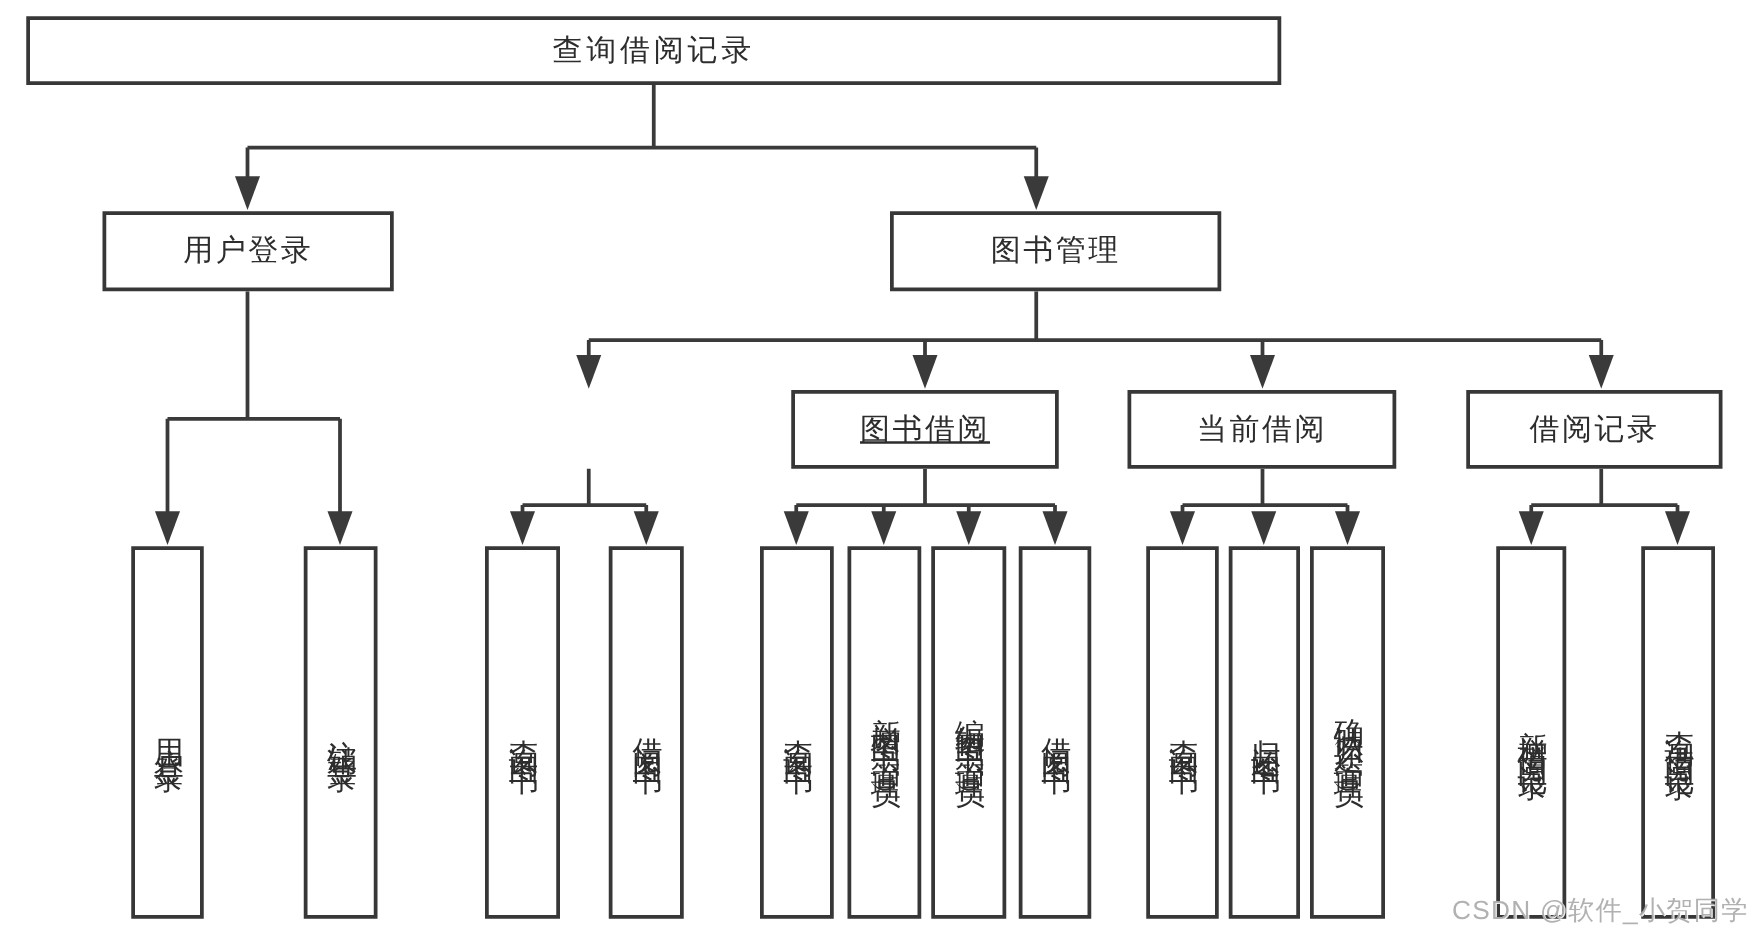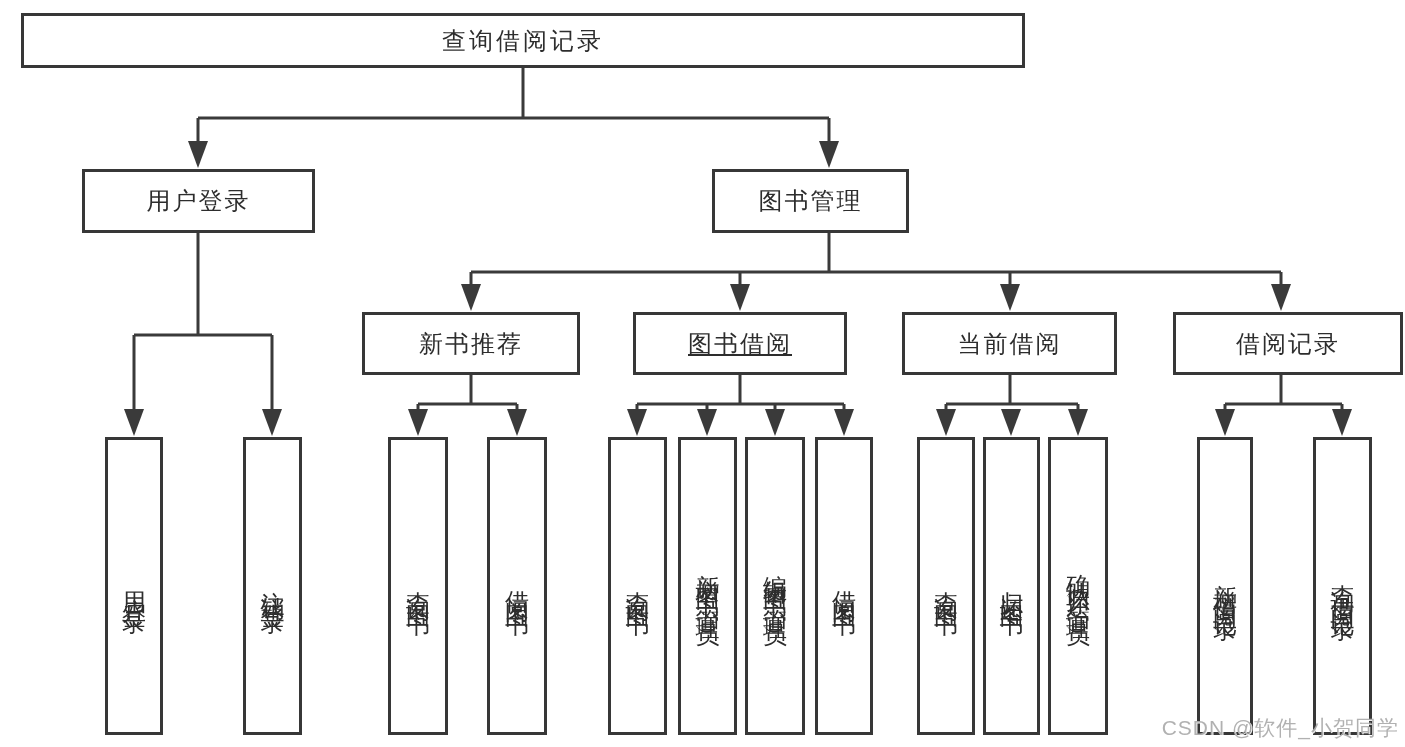--- a/index.html
+++ b/index.html
@@ -72,34 +72,31 @@
     </g>
   </svg>
 
   <div class="node title" style="left:21px;top:13px;width:1004px;height:55px;">
     <span>查询借阅记录</span>
   </div>
 
   <div class="node" style="left:82px;top:169px;width:233px;height:64px;">
     <span>用户登录</span>
   </div>
-  <div class="node" style="left:712px;top:169px;width:197px;height:64px;">
+  <div class="node" style="left:712px;top:169px;width:265px;height:64px;">
     <span>图书管理</span>
   </div>
 
-  <div class="node" style="left:362px;top:312px;width:218px;height:63px;">
-    <span>新书推荐</span>
-  </div>
   <div class="node" style="left:633px;top:312px;width:214px;height:63px;text-decoration:underline;">
     <span>图书借阅</span>
   </div>
   <div class="node" style="left:902px;top:312px;width:215px;height:63px;justify-content:center;">
     <span>当前借阅</span>
   </div>
-  <div class="node" style="left:1173px;top:312px;width:230px;height:63px;">
+  <div class="node" style="left:1173px;top:312px;width:205px;height:63px;">
     <span>借阅记录</span>
   </div>
 
   <div class="node leaf" style="left:105px;top:437px;width:58px;height:298px;">
     <span>用户登录</span>
   </div>
   <div class="node leaf" style="left:243px;top:437px;width:59px;height:298px;">
     <span>注销登录</span>
   </div>
 

